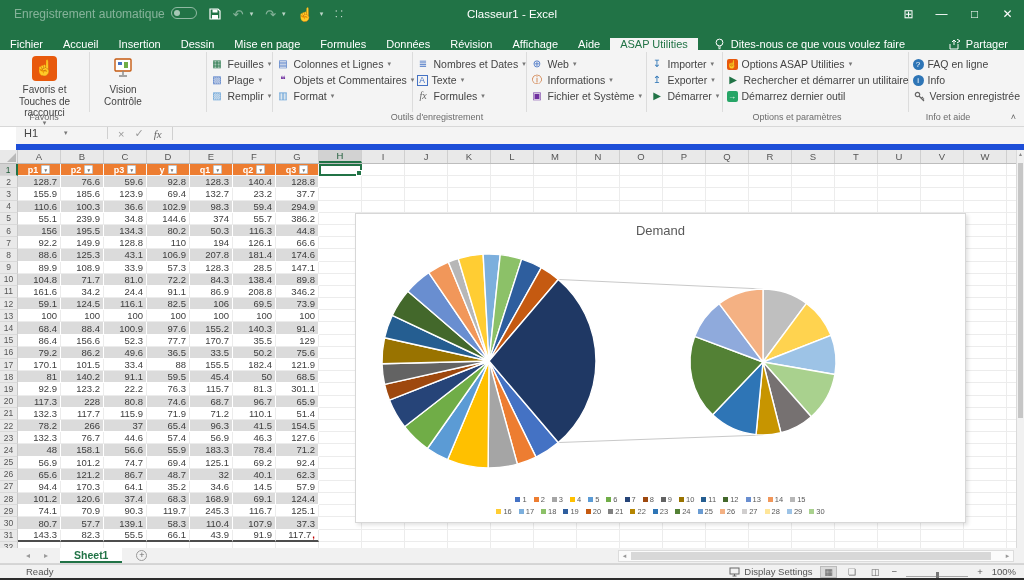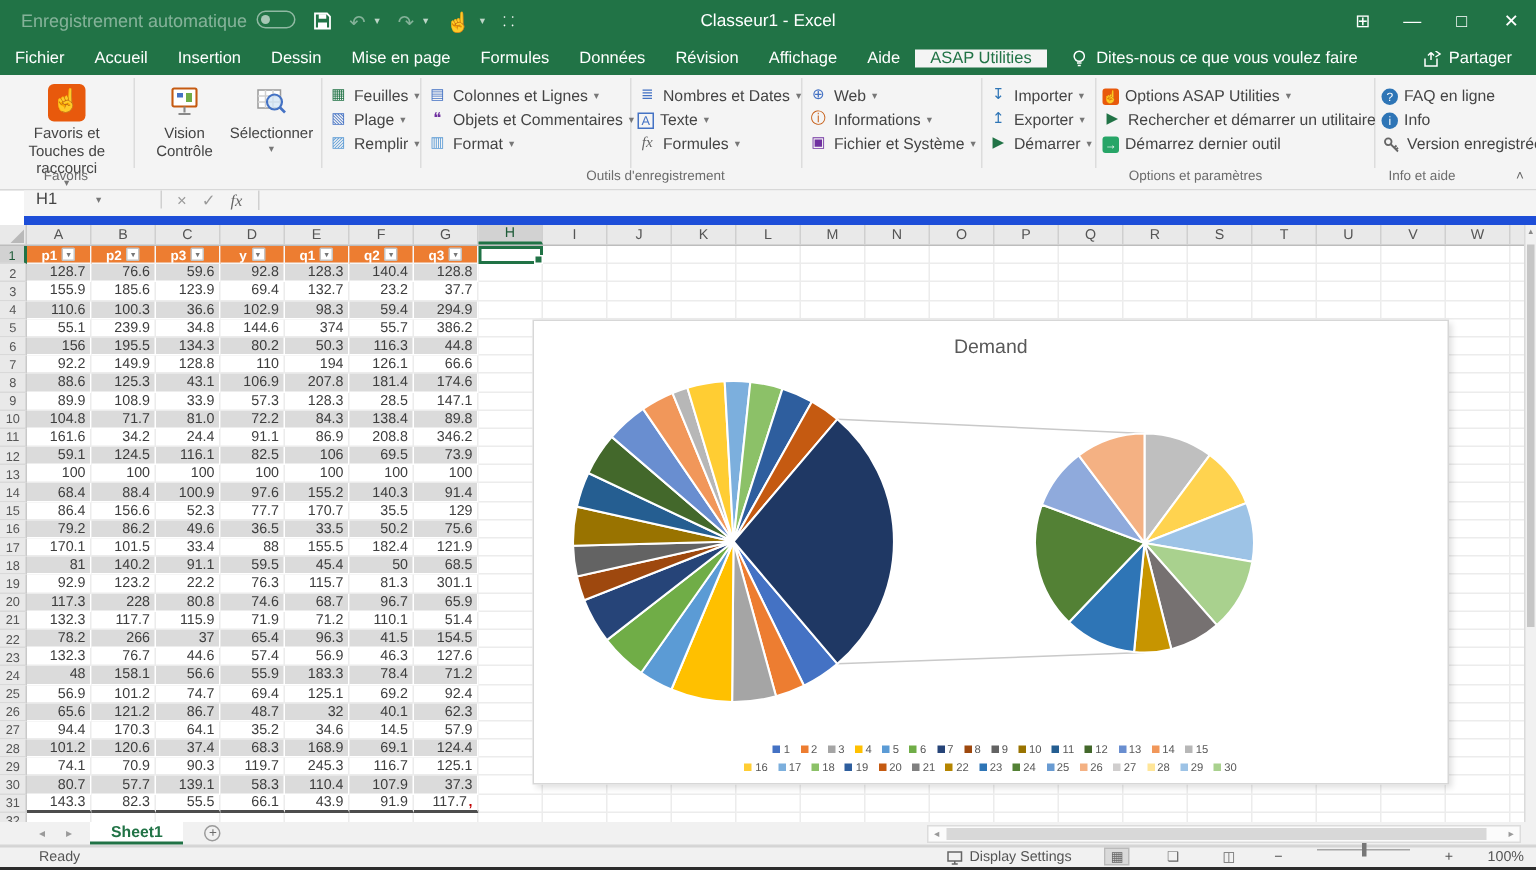--- a/index.html
+++ b/index.html
@@ -10,21 +10,21 @@
   .autosave{display:flex;align-items:flex-start;gap:6px;color:rgba(255,255,255,.45);font-size:12px}
   .toggle{width:26px;height:12px;border:1px solid rgba(255,255,255,.5);border-radius:7px;position:relative}
   .toggle::after{content:"";position:absolute;left:2px;top:2px;width:6px;height:6px;border-radius:50%;background:rgba(255,255,255,.6)}
   .qic{color:#fff;font-size:13px;line-height:1}
   .qic.dim{opacity:.45}
   .qdrop{font-size:7px;opacity:.7;margin-left:-6px}
   .wintitle{position:absolute;left:0;right:0;text-align:center;font-size:11.5px;color:#fff}
   .winctl{margin-left:auto;display:flex;z-index:2}
   .winbtn{width:33px;height:28px;display:flex;align-items:center;justify-content:center;font-size:12px;color:#fff}
   
-  .tabrow{position:absolute;top:28px;left:0;right:0;height:22px;background:#217346;display:flex;align-items:center;color:#fff;font-size:11px}
+  .tabrow{position:absolute;top:28px;left:0;right:0;height:22px;background:#217346;display:flex;align-items:flex-end;color:#fff;font-size:11px}
   .rtab{padding:0 10px;display:flex;align-items:center;white-space:nowrap}
   .rtab.active{background:#f4f4f4;color:#217346}
   .tellme{display:flex;align-items:center;gap:6px;margin-left:16px;white-space:nowrap}
   .share{margin-left:auto;display:flex;align-items:center;gap:5px;padding-right:16px;white-space:nowrap}
   
   .ribbon{position:absolute;top:50px;left:0;right:0;height:77px;background:#f4f4f4;border-bottom:1px solid #d8d8d8;display:flex}
   .rsec{height:60px;margin-top:2px;border-right:1px solid #dcdcdc;display:flex;align-items:flex-start;padding:2px 4px 0}
   .bigbtn{display:flex;flex-direction:column;align-items:center;text-align:center;font-size:10px;color:#444;line-height:1.15;padding:1px 3px;width:86px}
   .bigbtn.narrow{width:58px}
   .bigicon{width:26px;height:26px;display:flex;align-items:center;justify-content:center;margin-bottom:3px}
@@ -72,21 +72,21 @@
   .sheetbar{position:absolute;top:548px;left:0;right:0;height:16px;background:#f1f1f1;display:flex;align-items:stretch;font-size:10px;color:#888;border-bottom:1px solid #d6d6d6}
   .snav{display:flex;align-items:center;gap:14px;padding:0 12px 0 26px;color:#9a9a9a;font-size:8px}
   .stab{background:#fff;color:#217346;font-weight:bold;border-bottom:2px solid #217346;padding:0 14px;display:flex;align-items:center;font-size:10.5px}
   .plus{width:11px;height:11px;border:1px solid #9a9a9a;border-radius:50%;color:#6a6a6a;font-size:9px;line-height:9px;text-align:center;align-self:center;margin-left:14px}
   .hscroll{position:absolute;left:618px;top:550px;width:396px;height:12px;background:#fbfbfb;border:1px solid #dcdcdc;display:flex;align-items:center;font-size:7px;color:#999}
   .hthumb{position:absolute;left:12px;top:1px;bottom:1px;width:360px;background:#d8d8d8}
   .harr{width:11px;text-align:center;z-index:1}
   
   .statusbar{position:absolute;top:564px;left:0;right:0;height:14px;background:#f1f1f1;border-top:1px solid #d4d4d4;font-size:9.5px;color:#555;display:flex;align-items:center}
   .ready{padding-left:26px}
-  .sright{margin-left:auto;display:flex;align-items:flex-start;gap:23px;padding-right:8px}
+  .sright{margin-left:auto;display:flex;align-items:flex-end;gap:9px;padding-right:8px}
   .viewbtn{font-size:9px;color:#666;padding:0 3px}
   .viewbtn.active{background:#dadada;outline:1px solid #bbb}
   .ztrack{width:62px;height:1px;background:#a6a6a6;position:relative}
   .zthumb{position:absolute;left:30px;top:-4px;width:3px;height:9px;background:#777}
   .edge{position:absolute;top:578px;left:0;right:0;height:2px;background:#2c2c2c}
   
   .chart{position:absolute;left:355px;top:213px;width:611px;height:310px;background:#fff;border:1px solid #d7d7d7;box-shadow:2px 2px 4px rgba(0,0,0,.12)}
   .ctitle{position:absolute;top:9px;width:100%;text-align:center;color:#595959;font-size:13px}
   .chart svg{position:absolute;left:0;top:0}
   .legend{position:absolute;bottom:6px;width:100%;display:flex;flex-direction:column;align-items:center;gap:3px}
@@ -171,32 +171,20 @@
       <span class="bigicon">
         <svg width="24" height="24" viewBox="0 0 24 24">
             <rect x="4" y="3" width="16" height="12" rx="1" fill="#fff" stroke="#c55a11" stroke-width="1.4"></rect>
             <rect x="7" y="6" width="4" height="3" fill="#4472c4"></rect>
             <rect x="13" y="6" width="4" height="6" fill="#70ad47"></rect>
             <path d="M12 15 v4 M8 20 h8" stroke="#888" stroke-width="1.4"></path>
           </svg>
       </span>
       <span>Vision Contrôle</span>
     </div>
-    <div class="bigbtn narrow">
-      <span class="bigicon">
-        <svg width="24" height="24" viewBox="0 0 24 24">
-            <rect x="3" y="4" width="15" height="12" fill="#fff" stroke="#999"></rect>
-            <path d="M3 8 h15 M3 12 h15 M8 4 v12 M13 4 v12" stroke="#d0d0d0" stroke-width="1"></path>
-            <circle cx="14" cy="12" r="5" fill="#cfe3f5" fill-opacity=".7" stroke="#4472c4" stroke-width="1.4"></circle>
-            <path d="M17.5 15.5 L21 19" stroke="#4472c4" stroke-width="1.8"></path>
-          </svg>
-      </span>
-      <span>Sélectionner</span>
-        <span class="drop">▾</span>
-    </div>
   </div>
   <div class="rsec" style="width:66px">
     <div class="stack">
       <span class="sbtn">
           <span class="sic" style="color:#217346">▦</span>
           <span>Feuilles</span>
           <span class="drop">▾</span>
         </span>
       <span class="sbtn">
           <span class="sic" style="color:#4472c4">▧</span>

